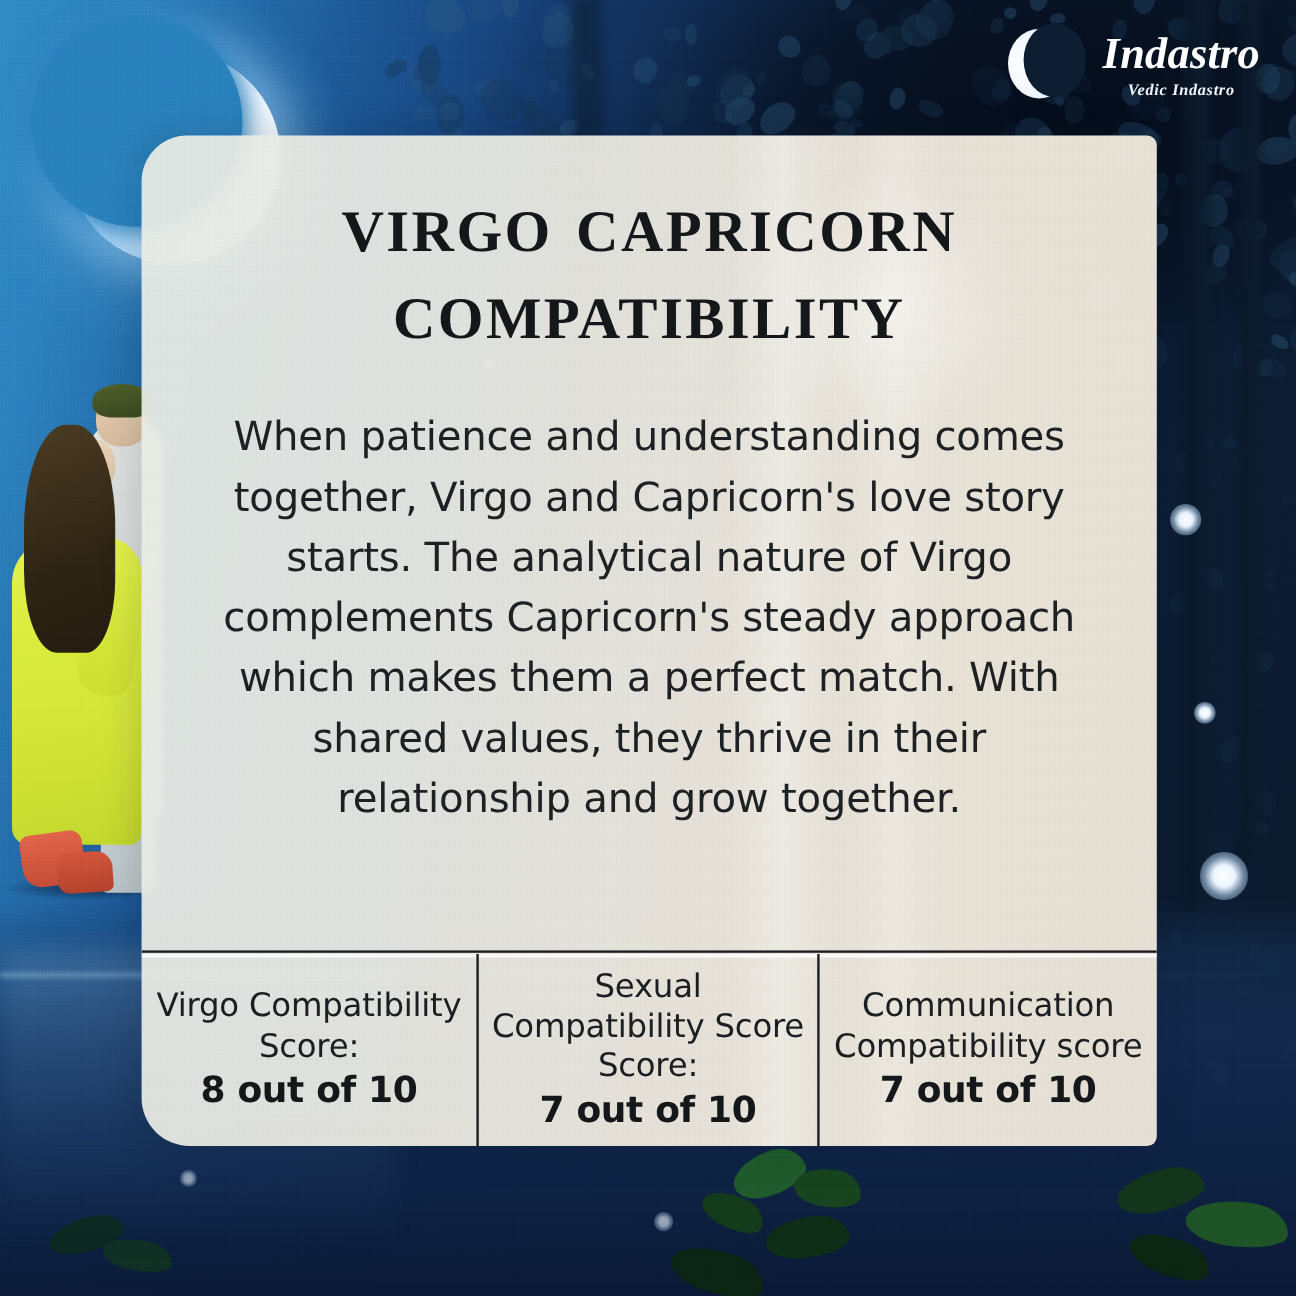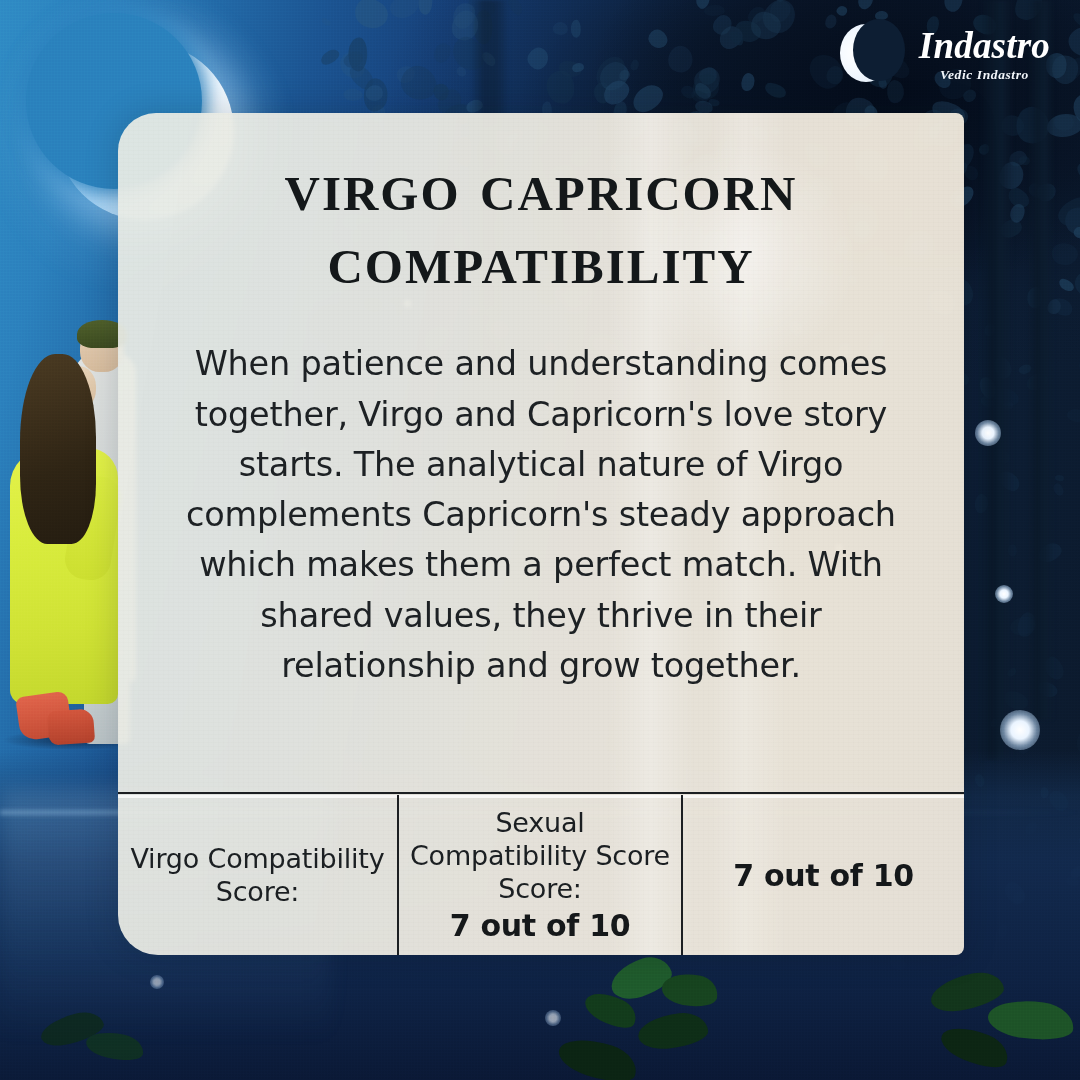--- a/index.html
+++ b/index.html
@@ -650,24 +650,26 @@
       <p class="body-text">When patience and understanding comes together, Virgo and Capricorn's love story starts. The analytical nature of Virgo complements Capricorn's steady approach which makes them a perfect match. With shared values, they thrive in their relationship and grow together.</p>
     </div>
 
     <div class="score-rule">
         <span class="hl"></span>
       </div>
 
     <div class="scores">
       <div class="score-cell cell-1">
         <div class="score-label">Virgo Compatibility Score:</div>
+        <div class="score-value">8 out of 10</div>
       </div>
       <div class="score-cell cell-2">
         <div class="score-label">Sexual Compatibility Score Score:</div>
         <div class="score-value">7 out of 10</div>
       </div>
       <div class="score-cell cell-3">
+        <div class="score-label">Communication Compatibility score</div>
         <div class="score-value">7 out of 10</div>
       </div>
     </div>
   </div>
 
 </div>
 
 </body></html>

